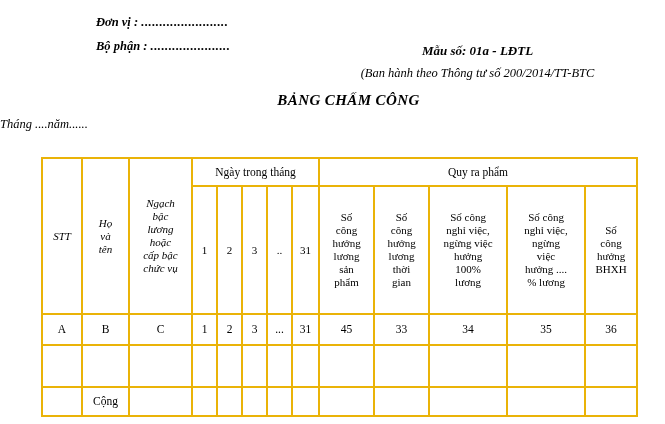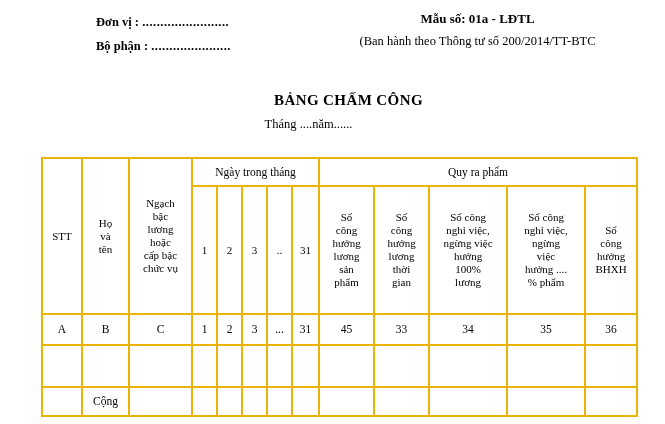--- a/index.html
+++ b/index.html
@@ -13,20 +13,21 @@
     font-family: "Liberation Serif", "DejaVu Serif", serif;
     color: #000000;
     position: relative;
     overflow: hidden;
   }
 
   
   .header {
     position: relative;
     height: 150px;
+    font-style: italic;
   }
   .org-block {
     position: absolute;
     left: 96px;
     top: 10px;
     font-size: 12.5px;
     font-weight: bold;
     line-height: 24px;
     white-space: nowrap;
   }
@@ -43,20 +44,21 @@
     left: 290px;
     top: 8px;
     width: 375px;
     text-align: center;
     font-size: 12.5px;
     line-height: 22px;
   }
   .form-code {
     font-weight: bold;
     font-size: 13px;
+    margin-top: 32px;
   }
   .form-sub {
     font-weight: normal;
     font-size: 12.5px;
   }
 
   .doc-title {
     position: absolute;
     left: 16px;
     top: 92px;
@@ -64,21 +66,20 @@
     text-align: center;
     font-size: 15px;
     font-weight: bold;
     letter-spacing: 0.4px;
   }
   .doc-period {
     position: absolute;
     left: 0;
     top: 117px;
     width: 617px;
-    text-align: center;
     font-size: 12.5px;
   }
 
   
   .sheet {
     position: absolute;
     left: 41px;
     top: 157px;
     width: 591px;
   }
@@ -101,20 +102,21 @@
     height: 24px;
     font-size: 11.5px;
   }
   td.sub {
     height: 124px;
     vertical-align: middle;
   }
   td.side {
     height: 148px;
     vertical-align: middle;
+    font-style: italic;
   }
   td.refrow {
     height: 27px;
     font-size: 11.5px;
   }
   td.blank {
     height: 38px;
   }
   td.sumrow {
     height: 25px;
@@ -222,21 +224,21 @@
           <span class="stack">hưởng</span>
           <span class="stack">100%</span>
           <span class="stack">lương</span>
         </td>
         <td class="sub">
           <span class="stack">Số công</span>
           <span class="stack">nghỉ việc,</span>
           <span class="stack">ngừng</span>
           <span class="stack">việc</span>
           <span class="stack">hưởng ....</span>
-          <span class="stack">% phẩm</span>
+          <span class="stack">% lương</span>
         </td>
         <td class="sub">
           <span class="stack">Số</span>
           <span class="stack">công</span>
           <span class="stack">hưởng</span>
           <span class="stack">BHXH</span>
         </td>
       </tr>
 
       <tr>

